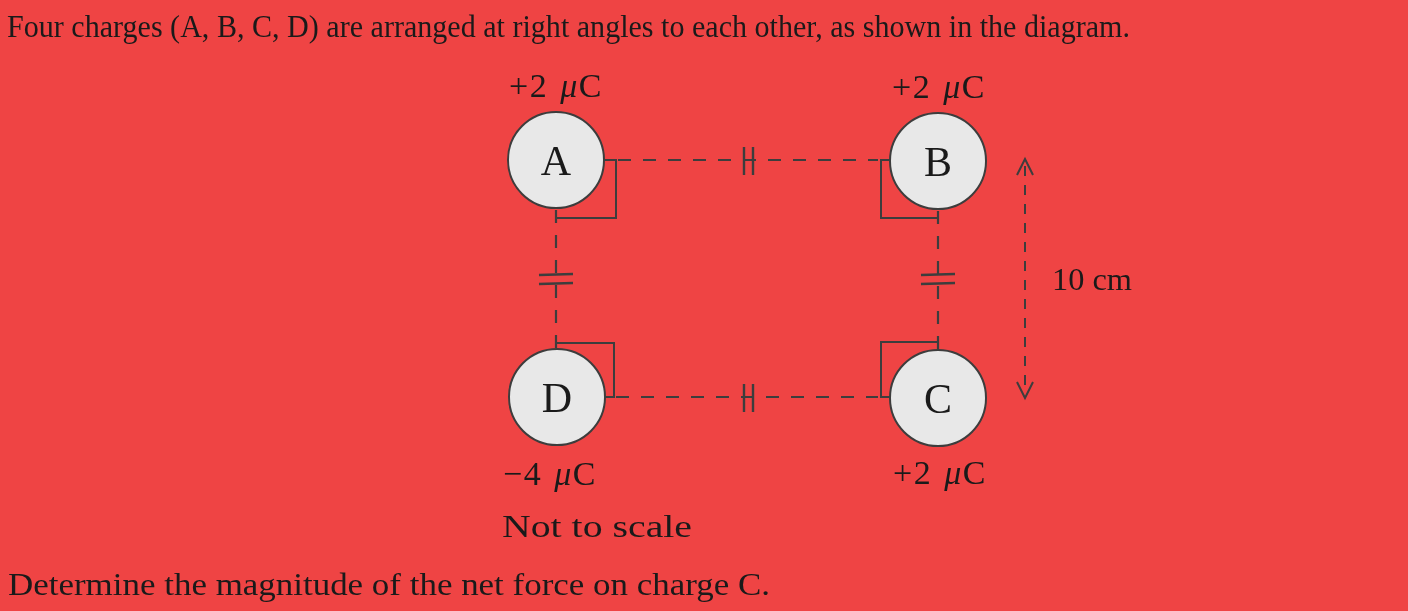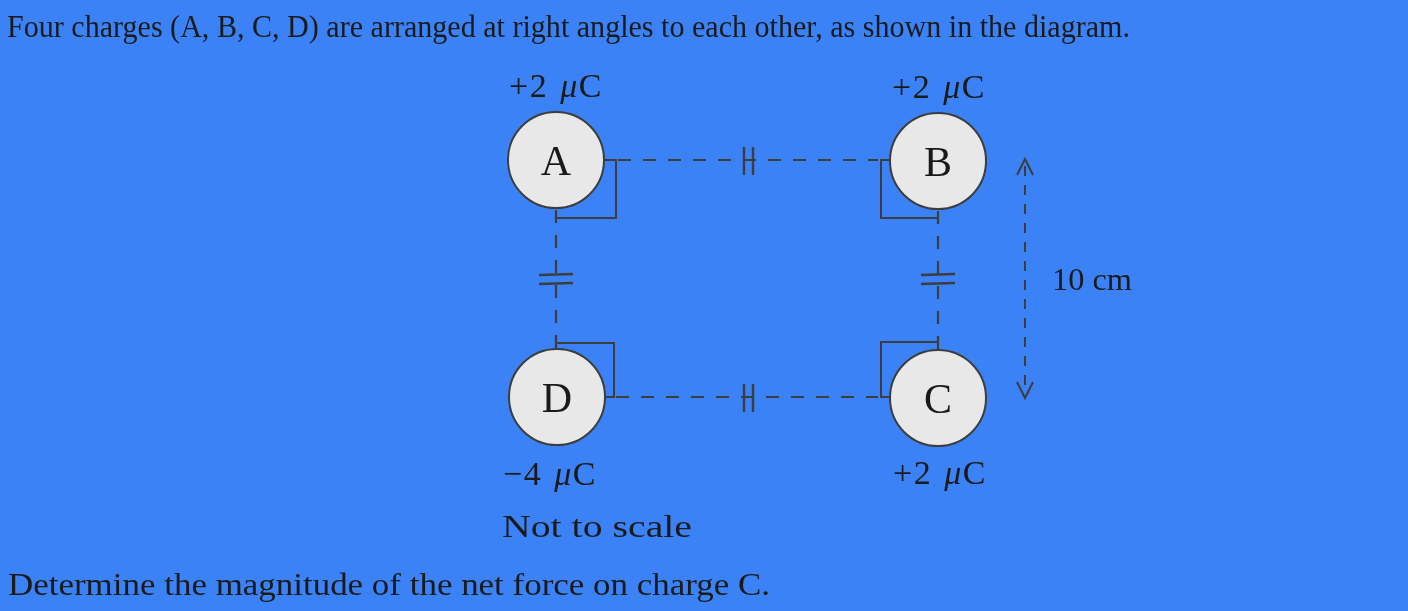--- a/index.html
+++ b/index.html
@@ -4,21 +4,21 @@
 <style>
   html, body {
     margin: 0;
     padding: 0;
     background: #ffffff;
   }
   .page {
     position: relative;
     width: 1408px;
     height: 611px;
-    background: #3b82f6;
+    background: #ef4444;
     overflow: hidden;
     text-align: center;
   }
   svg.scene {
     position: absolute;
     left: 0;
     top: 0;
     width: 1408px;
     height: 611px;
     display: block;

